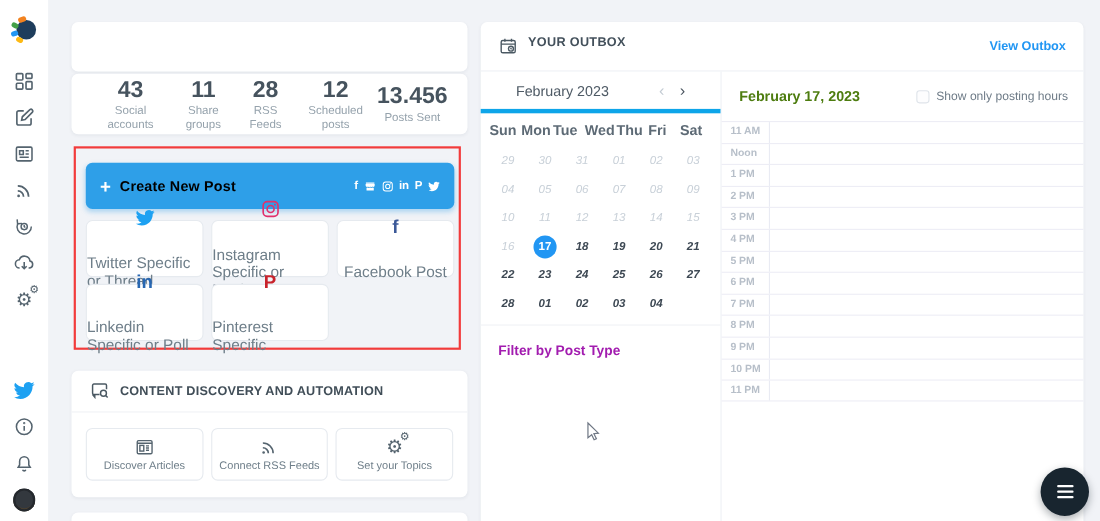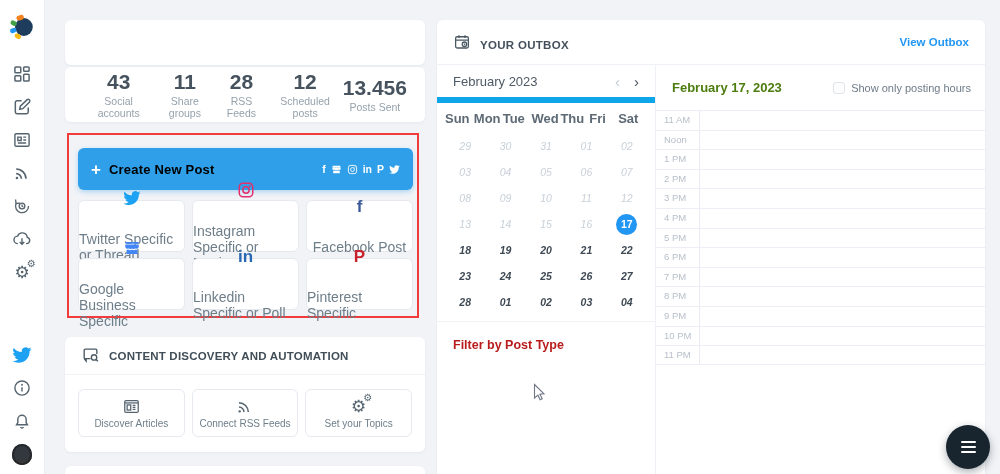--- a/index.html
+++ b/index.html
@@ -68,59 +68,59 @@
     display:flex; flex-direction:column; align-items:center; justify-content:center; gap:3px; cursor:pointer; }
   .disc-icon { height:18px; display:flex; align-items:center; justify-content:center; color:#55646f; font-size:15px; }
   .disc-icon svg { width:19px; height:19px; }
   .disc-label { font-size:10px; color:#6e7e89; }
 
   .partial-bottom { position:absolute; left:65px; top:466px; width:360px; height:20px; border-radius:6px 6px 0 0; }
 
   
   .outbox { position:absolute; left:437px; top:20px; width:548px; height:470px; }
   .ob-header { height:45px; border-bottom:1px solid #eef1f5; display:flex; align-items:center; padding:0 16px; }
-  .ob-title-wrap { display:flex; align-items:flex-end; gap:9px; }
+  .ob-title-wrap { display:flex; align-items:flex-start; gap:9px; }
   .ob-title-wrap .ico { width:18px; height:18px; color:#4b5963; }
   .ob-title-wrap svg { width:18px; height:18px; }
   .ob-title { font-size:11.5px; font-weight:700; color:#43505b; letter-spacing:.3px; }
   .ob-link { margin-left:auto; font-size:11.5px; font-weight:700; color:#2196f3; cursor:pointer; }
   .ob-body { display:flex; height:424px; }
   .cal-pane { width:219px; border-right:1px solid #eef1f5; }
-  .month-row { height:38px; display:flex; align-items:center; padding:0 16px; border-bottom:6px solid #0ea5e9; }
+  .month-row { height:38px; display:flex; align-items:center; padding:0 32px; border-bottom:4px solid #0ea5e9; }
   .month-label { font-size:13px; color:#4e5a65; }
   .nav-arrows { margin-left:auto; display:flex; gap:14px; }
   .nav-arrow { font-size:15px; line-height:1; cursor:pointer; }
   .nav-prev { color:#c3cbd3; }
   .nav-next { color:#49545f; }
   .dow-row { display:grid; grid-template-columns:repeat(7,1fr); padding:0 8px; height:30px; align-items:center; }
   .dow { font-size:13px; font-weight:700; color:#5d6a75; }
-  .cal-days { display:grid; grid-template-columns:repeat(5,1fr); padding:0 8px; }
+  .cal-days { display:grid; grid-template-columns:repeat(6,1fr); padding:0 8px; }
   .cal-day { height:26px; display:flex; align-items:center; justify-content:center;
     font-size:10.5px; cursor:pointer; }
   .cal-day.muted { color:#c8d0d8; }
   .cal-day.active { color:#3e4954; font-weight:700; }
   .cal-day.selected { font-weight:700; color:#fff; position:relative; }
   .cal-day.selected::before { content:""; position:absolute; width:21px; height:21px;
     border-radius:50%; background:#2196f3; z-index:0; }
   .cal-day.selected span, .cal-day.selected { z-index:1; }
   .cal-day.selected i { position:relative; font-style:normal; }
   .cal-divider { border-top:1px solid #f0f2f6; margin-top:6px; }
-  .filter-label { padding:16px; font-size:12.5px; font-weight:700; color:#b91c1c; }
+  .filter-label { padding:16px; font-size:12.5px; font-weight:700; color:#a21caf; }
 
   .sched-pane { flex:1; position:relative; }
   .day-header { height:45px; display:flex; align-items:center; justify-content:space-between; padding:0 14px 0 16px; }
   .day-title { font-size:13px; font-weight:700; color:#4d7c0f; }
   .posting-toggle { display:flex; align-items:center; gap:6px; cursor:pointer; }
   .checkbox { width:12px; height:12px; border:1.5px solid #dfe4ea; border-radius:3px; background:#fdfdfe; }
   .toggle-label { font-size:11px; color:#6e7b87; }
   .time-grid { position:absolute; top:45px; left:0; right:0; }
   .time-row { height:19.6px; border-top:1px solid #ededf5; display:flex; }
   .time-row:last-child { border-bottom:1px solid #ededf5; }
   .time-label { width:44px; border-right:1px solid #e9ebf3; font-size:9.5px; color:#b7bfc9;
-    padding:3px 0 0 8px; }
+    padding:3px 0 0 8px;font-weight:bold; }
   .time-slot { flex:1; cursor:pointer; }
 
   
   .g-f,.g-in,.g-p { font-family:"Liberation Sans",sans-serif; font-weight:800; line-height:1; font-style:normal; }
 
   
   .fab { position:absolute; left:946px; top:425px; width:44px; height:44px; border-radius:50%;
     background:#18252f; display:flex; align-items:center; justify-content:center;
     box-shadow:0 3px 8px rgba(10,20,30,.35); cursor:pointer; z-index:6; }
   .fab-bars span { display:block; width:15px; height:2.4px; background:#fff; border-radius:2px; margin:2.4px 0; }
@@ -308,30 +308,20 @@
         <span class="pt-label" data-name="post-type-label">Instagram Specific or Reels</span>
       </div>
 
       <div class="pt-card" data-name="post-type-card">
         <span class="pt-icon" data-name="facebook-icon" style="color: rgb(59, 89, 152);">
           <b class="g-f">f</b>
         </span>
         <span class="pt-label" data-name="post-type-label">Facebook Post</span>
       </div>
 
-      <div class="pt-card" data-name="post-type-card">
-        <span class="pt-icon" data-name="google-business-icon" style="color: rgb(66, 133, 244);">
-          <svg viewBox="0 0 24 24" fill="currentColor">
-            <rect x="3.5" y="4" width="17" height="2.4" rx=".5"></rect>
-            <path d="M3 7.2h18v3a2.8 2.8 0 0 1-2.8 2.8 2.8 2.8 0 0 1-2-.8 2.8 2.8 0 0 1-4.2.1 2.8 2.8 0 0 1-4.2-.1 2.8 2.8 0 0 1-1.9.8A2.9 2.9 0 0 1 3 10.2z"></path>
-            <path d="M4.8 14.6V20h14.4v-5.4a4.6 4.6 0 0 1-2.2-.5 4.6 4.6 0 0 1-5-.1 4.6 4.6 0 0 1-5 .1 4.6 4.6 0 0 1-2.2.5z"></path>
-          </svg>
-        </span>
-        <span class="pt-label" data-name="post-type-label">Google Business Specific</span>
-      </div>
 
       <div class="pt-card" data-name="post-type-card">
         <span class="pt-icon" data-name="linkedin-icon" style="color: rgb(40, 103, 178);">
           <b class="g-in">in</b>
         </span>
         <span class="pt-label" data-name="post-type-label">Linkedin Specific or Poll</span>
       </div>
 
       <div class="pt-card" data-name="post-type-card">
         <span class="pt-icon" data-name="pinterest-icon" style="color: rgb(200, 35, 44);">

